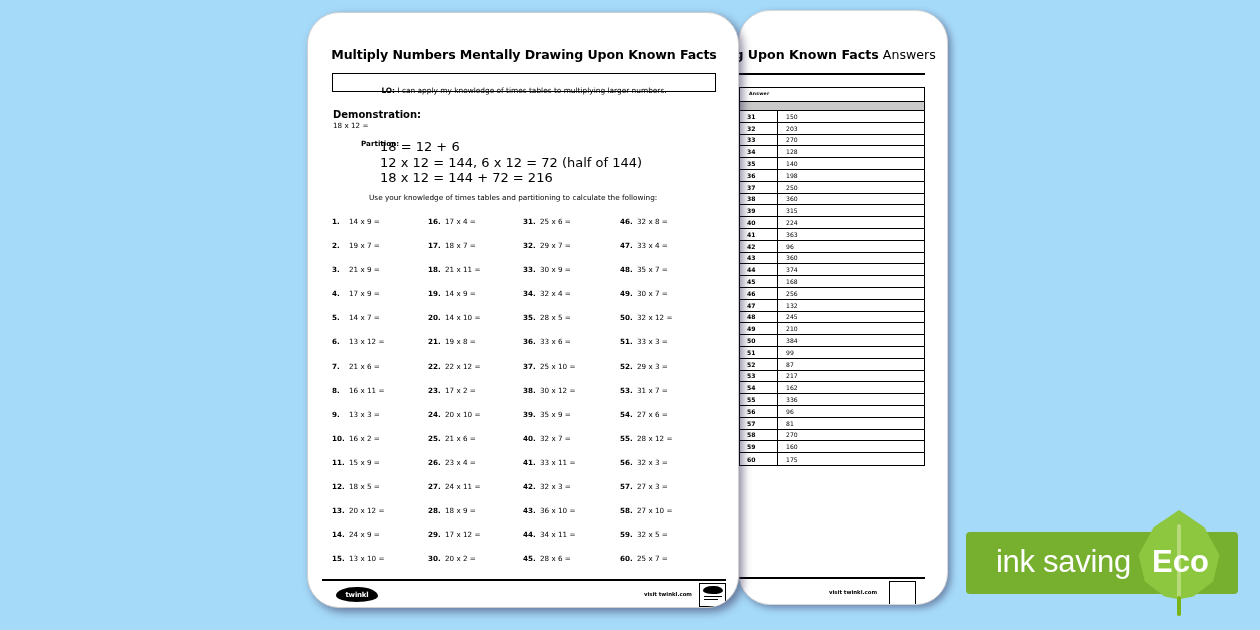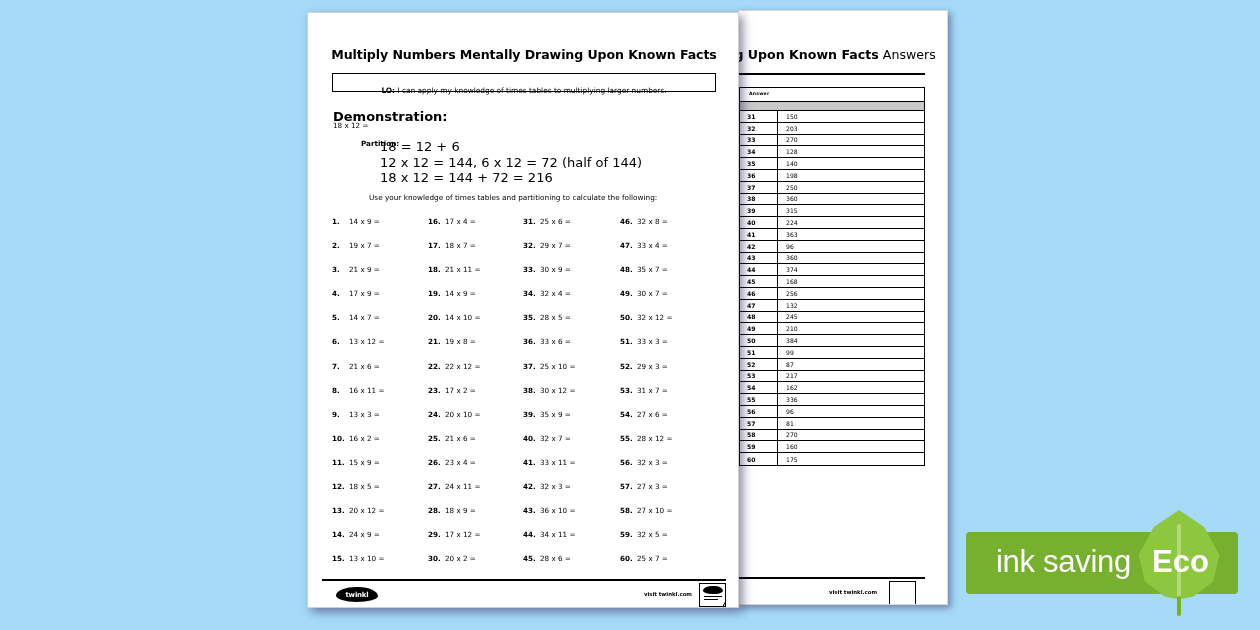--- a/index.html
+++ b/index.html
@@ -17,20 +17,21 @@
     position: relative;
     width: 1260px;
     height: 630px;
   }
 
   
   .page {
     position: absolute;
     background: #ffffff;
     box-sizing: border-box;
+    border-radius: 32px;
   }
   .page-back {
     left: 738px;
     top: 10px;
     width: 210px;
     height: 595px;
     box-shadow: 3px 3px 7px rgba(40,30,70,0.45);
     border: 1px solid #d8d8d8;
     overflow: hidden;
   }
@@ -79,21 +80,21 @@
     font-family: "DejaVu Sans", sans-serif;
     color: #000;
     white-space: nowrap;
     margin-top: 16px;
   }
   .lo-text b { font-weight: bold; }
 
   .demo-label {
     position: absolute;
     left: 25px; top: 96px;
-    font-size: 13px;
+    font-size: 10px;
     font-weight: bold;
     font-family: "DejaVu Sans", sans-serif;
     text-align: center;
   }
   .demo-expr {
     position: absolute;
     left: 25px; top: 108px;
     font-size: 7.2px;
     font-family: "DejaVu Sans", sans-serif;
   }

